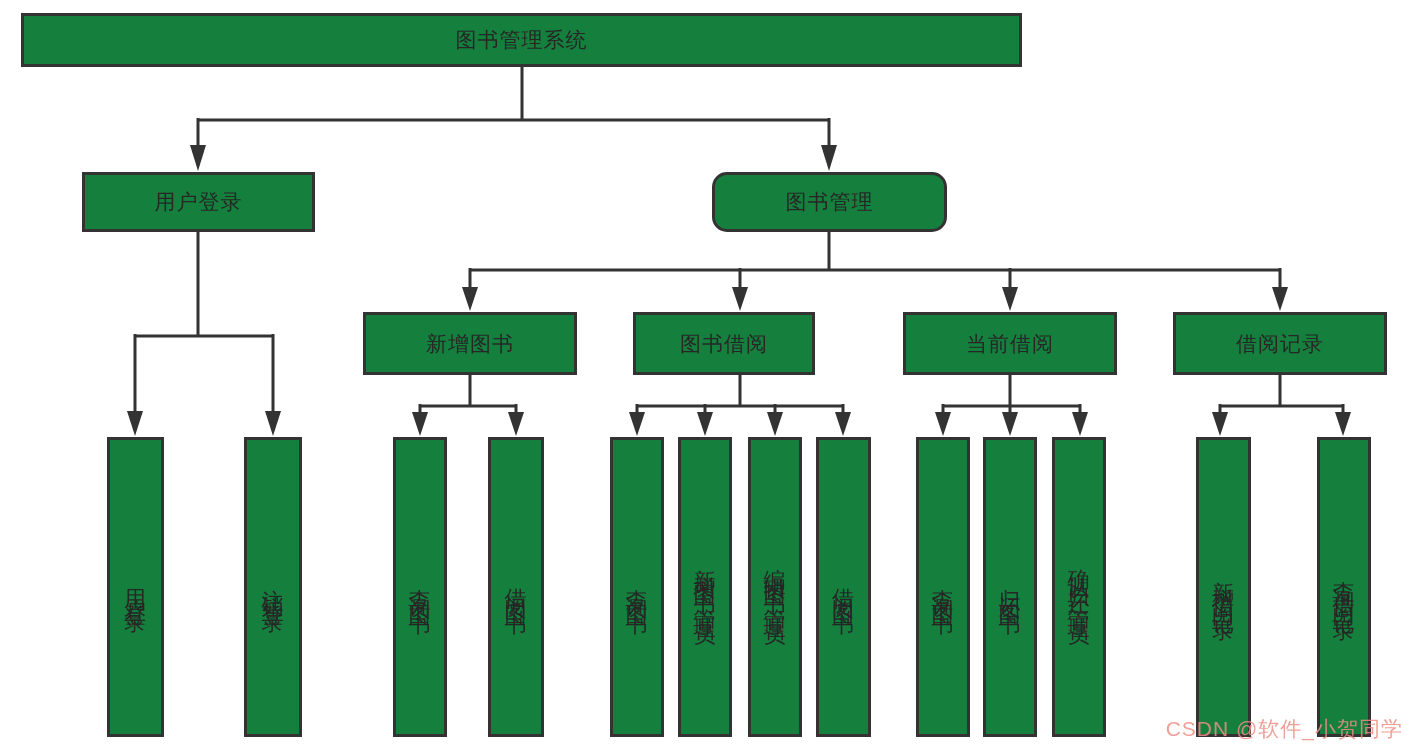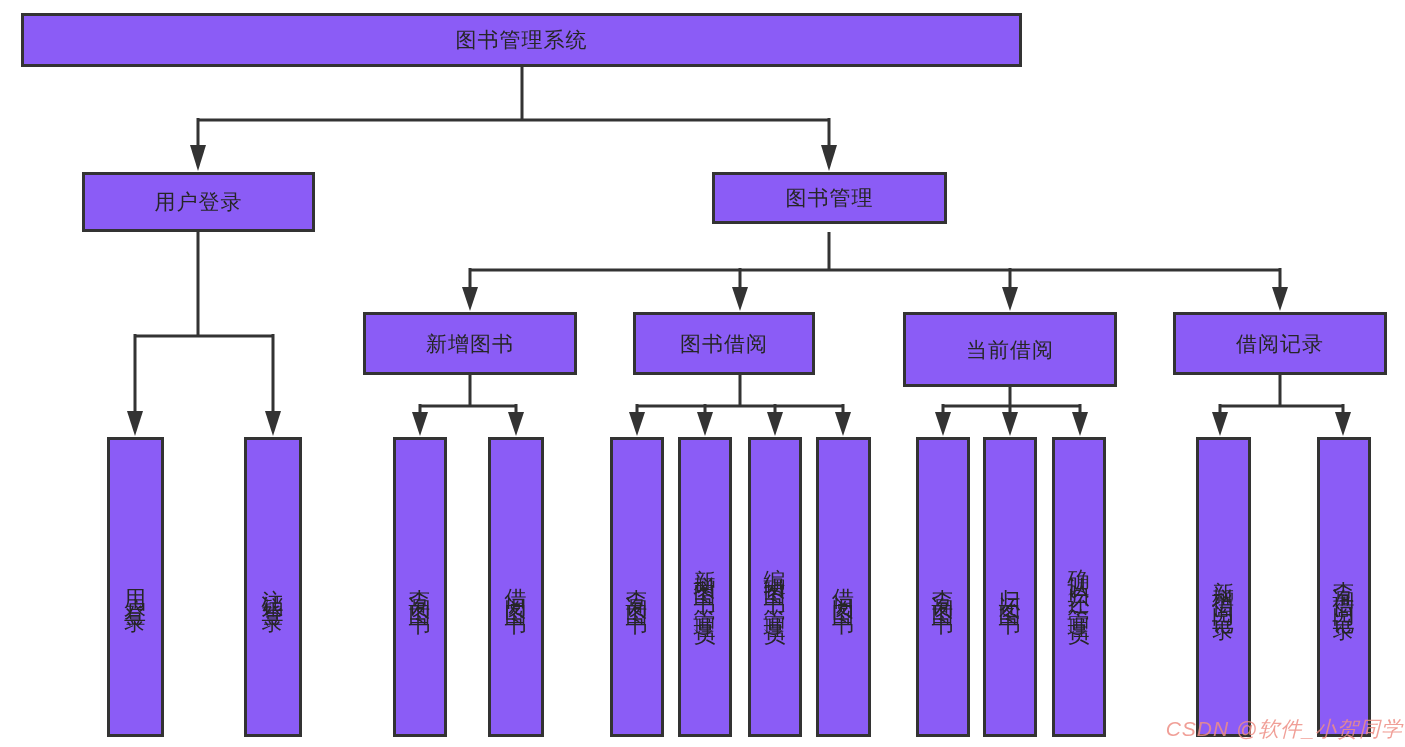--- a/index.html
+++ b/index.html
@@ -8,21 +8,21 @@
     width:1405px;height:747px;
     background:#ffffff;
     font-family:"Liberation Sans","DejaVu Sans",sans-serif;
     color:#262626;
     overflow:hidden;
   }
   #connectors{position:absolute;left:0;top:0;width:1405px;height:747px;}
   .node{
     position:absolute;
     box-sizing:border-box;
-    background:#8b5cf6;
+    background:#15803d;
     border:3px solid #333333;
     display:flex;align-items:center;justify-content:center;
     text-align:center;
   }
   .h-node{font-size:21px;letter-spacing:1px;}
   .leaf{
     font-size:22px;
   }
   .leaf .vtext{
     writing-mode:vertical-rl;
@@ -86,31 +86,31 @@
     </g>
   </svg>
 
   <div class="node h-node" style="left:21px;top:13px;width:1001px;height:54px;">
     <span>图书管理系统</span>
   </div>
 
   <div class="node h-node" style="left:82px;top:172px;width:233px;height:60px;">
     <span>用户登录</span>
   </div>
-  <div class="node h-node" style="left:712px;top:172px;width:235px;height:52px;">
+  <div class="node h-node" style="left:712px;top:172px;width:235px;height:60px;border-radius:15px;">
     <span>图书管理</span>
   </div>
 
   <div class="node h-node" style="left:363px;top:312px;width:214px;height:63px;">
     <span>新增图书</span>
   </div>
   <div class="node h-node" style="left:633px;top:312px;width:182px;height:63px;">
     <span>图书借阅</span>
   </div>
-  <div class="node h-node" style="left:903px;top:312px;width:214px;height:75px;">
+  <div class="node h-node" style="left:903px;top:312px;width:214px;height:63px;">
     <span>当前借阅</span>
   </div>
   <div class="node h-node" style="left:1173px;top:312px;width:214px;height:63px;">
     <span>借阅记录</span>
   </div>
 
   <div class="node leaf" style="left:107px;top:437px;width:57px;height:300px;">
     <span class="vtext">用户登录</span>
   </div>
   <div class="node leaf" style="left:244px;top:437px;width:58px;height:300px;">
@@ -147,15 +147,15 @@
     <span class="vtext">确认归还（管理员）</span>
   </div>
 
   <div class="node leaf" style="left:1196px;top:437px;width:55px;height:300px;">
     <span class="vtext">新增借阅记录</span>
   </div>
   <div class="node leaf" style="left:1317px;top:437px;width:54px;height:300px;">
     <span class="vtext">查询借阅记录</span>
   </div>
 
-  <div id="watermark" style="color: rgb(238, 143, 134); font-style: italic;">CSDN @软件_小贺同学</div>
+  <div id="watermark" style="color: rgb(238, 143, 134);">CSDN @软件_小贺同学</div>
 
 </div>
 
 </body></html>

